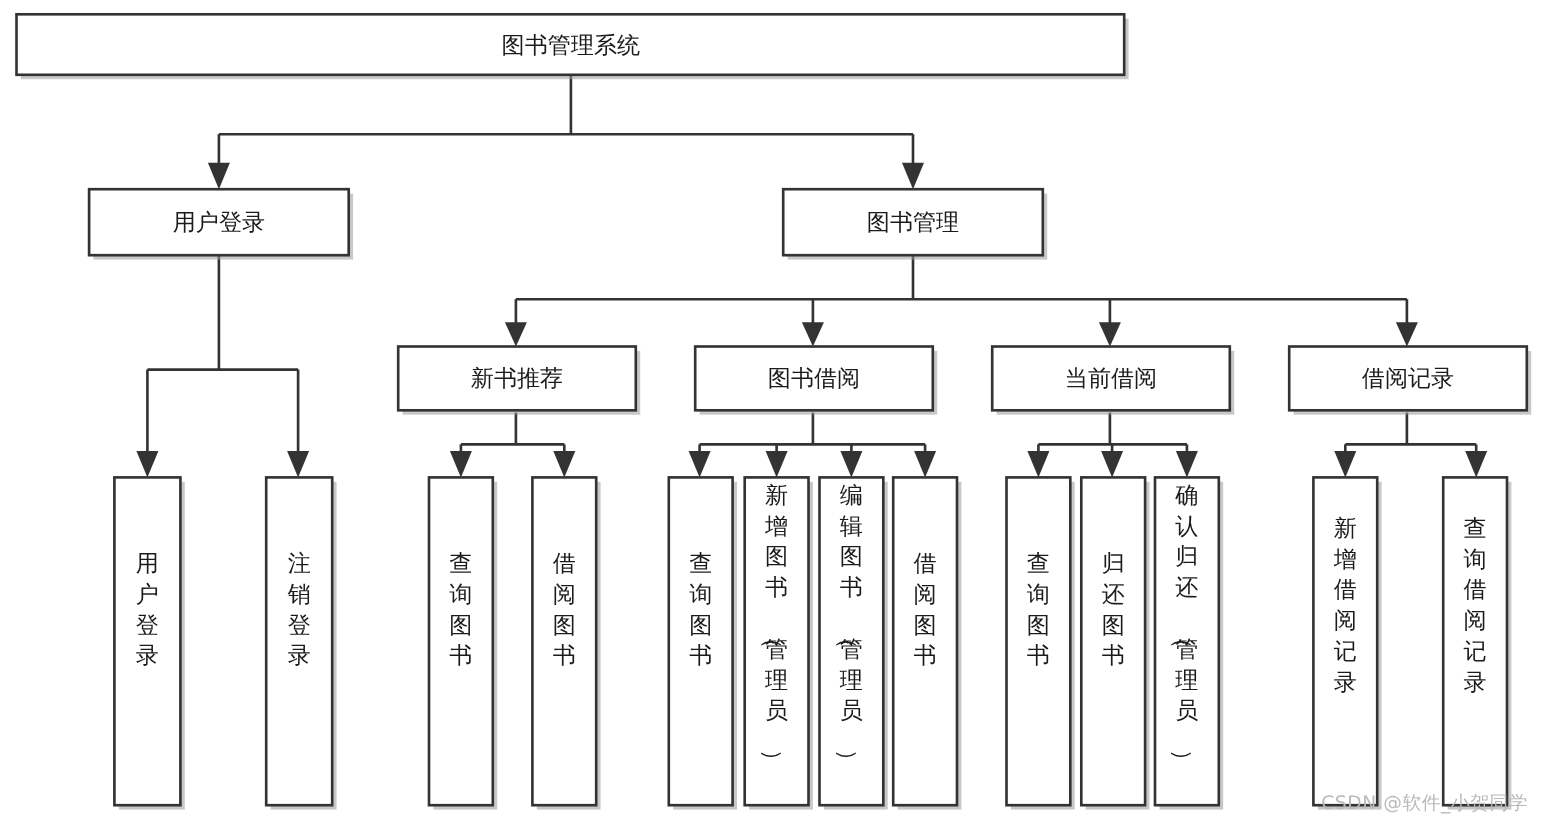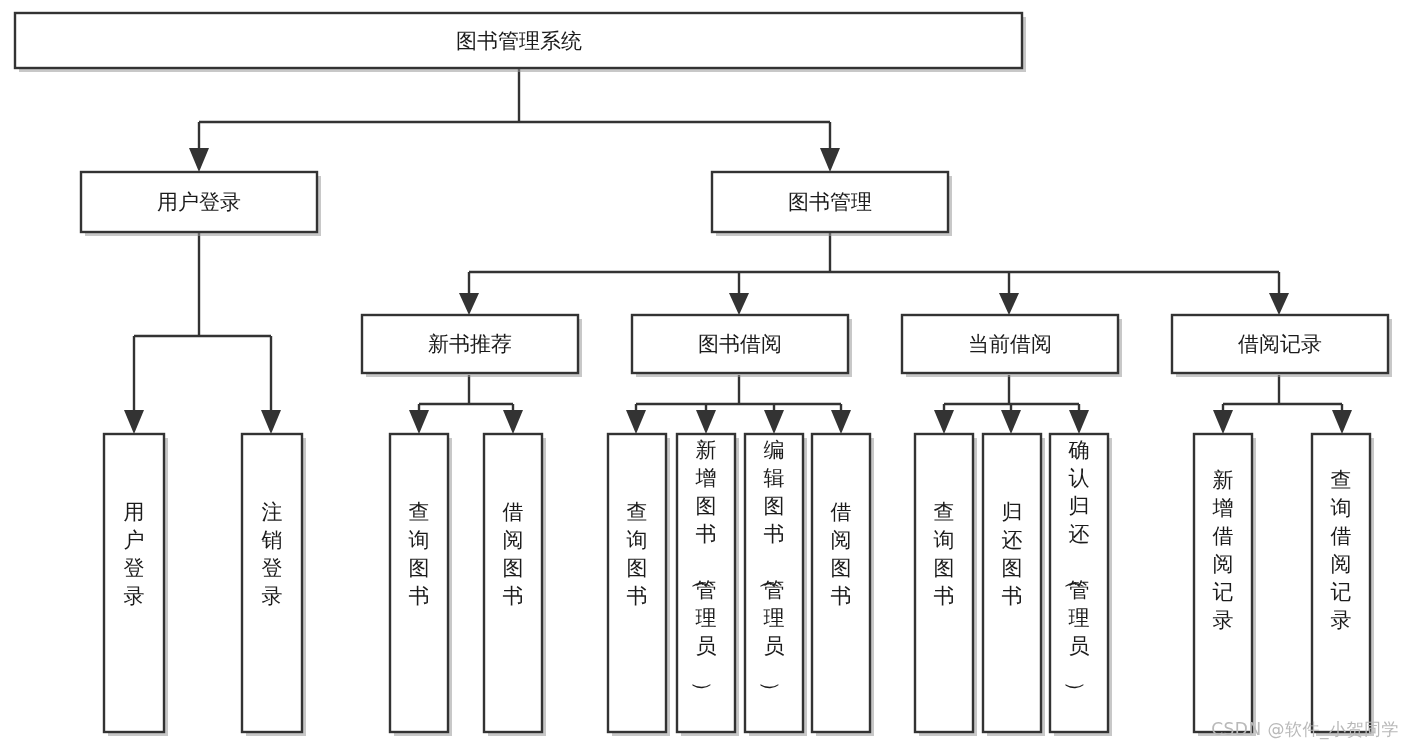--- a/index.html
+++ b/index.html
@@ -53,21 +53,21 @@
     dominant-baseline: middle;
   }
   .node-label-v {
     font-family: "DejaVu Sans", "Liberation Sans", sans-serif;
     font-size: 21px;
     fill: #1b1b1b;
     text-anchor: middle;
   }
   .watermark {
     position: absolute;
-    right: 6px;
+    right: 16px;
     bottom: 6px;
     font-family: "DejaVu Sans", "Liberation Sans", sans-serif;
     font-size: 17px;
     color: #b9b9b9;
     letter-spacing: 0.5px;
     white-space: nowrap;
     user-select: none;
   }
 </style>
 </head>

